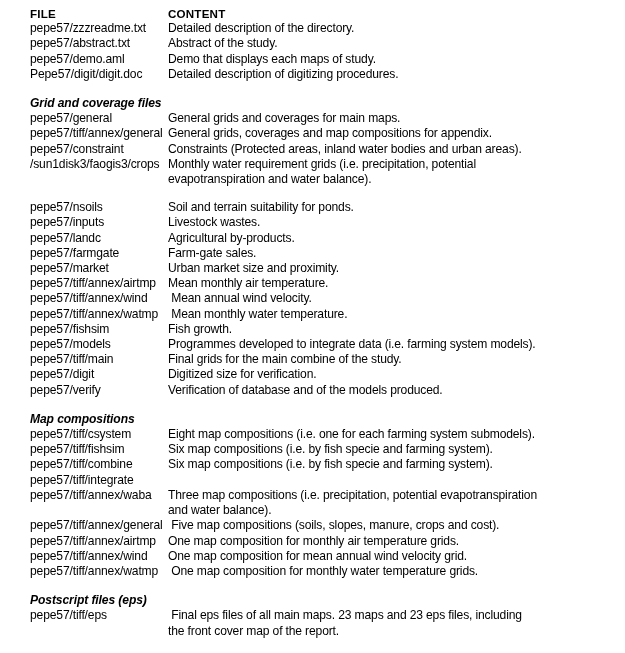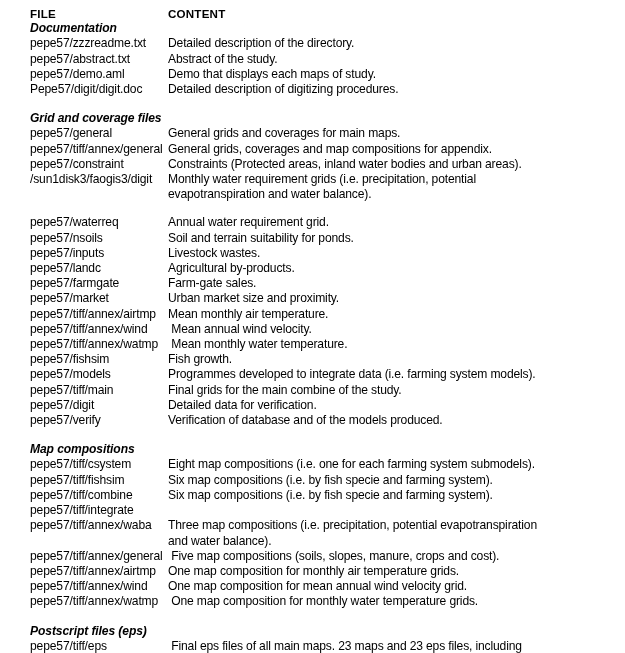--- a/index.html
+++ b/index.html
@@ -68,23 +68,20 @@
 </style>
 </head>
 <body>
 
 <div id="sheet">
   <div class="table" id="table-root">
       <div class="row header">
         <div class="col-file">FILE</div>
         <div class="col-content">CONTENT</div>
       </div>
-      <div class="row section">
-        <div class="col-file">Documentation</div>
-      </div>
       <div class="row">
         <div class="col-file">pepe57/zzzreadme.txt</div>
         <div class="col-content">Detailed description of the directory.</div>
       </div>
       <div class="row">
         <div class="col-file">pepe57/abstract.txt</div>
         <div class="col-content">Abstract of the study.</div>
       </div>
       <div class="row">
         <div class="col-file">pepe57/demo.aml</div>
@@ -104,28 +101,24 @@
       </div>
       <div class="row">
         <div class="col-file">pepe57/tiff/annex/general</div>
         <div class="col-content">General grids, coverages and map compositions for appendix.</div>
       </div>
       <div class="row">
         <div class="col-file">pepe57/constraint</div>
         <div class="col-content">Constraints (Protected areas, inland water bodies and urban areas).</div>
       </div>
       <div class="row">
-        <div class="col-file">/sun1disk3/faogis3/digit</div>
+        <div class="col-file">/sun1disk3/faogis3/crops</div>
         <div class="col-content">Monthly water requirement grids (i.e. precipitation, potential evapotranspiration and water balance).</div>
       </div>
       <div class="spacer small"></div>
-      <div class="row">
-        <div class="col-file">pepe57/waterreq</div>
-        <div class="col-content">Annual water requirement grid.</div>
-      </div>
       <div class="row">
         <div class="col-file">pepe57/nsoils</div>
         <div class="col-content">Soil and terrain suitability for ponds.</div>
       </div>
       <div class="row">
         <div class="col-file">pepe57/inputs</div>
         <div class="col-content">Livestock wastes.</div>
       </div>
       <div class="row">
         <div class="col-file">pepe57/landc</div>
@@ -158,21 +151,21 @@
       <div class="row">
         <div class="col-file">pepe57/models</div>
         <div class="col-content">Programmes developed to integrate data (i.e. farming system models).</div>
       </div>
       <div class="row">
         <div class="col-file">pepe57/tiff/main</div>
         <div class="col-content">Final grids for the main combine of the study.</div>
       </div>
       <div class="row">
         <div class="col-file">pepe57/digit</div>
-        <div class="col-content">Detailed data for verification.</div>
+        <div class="col-content">Digitized size for verification.</div>
       </div>
       <div class="row">
         <div class="col-file">pepe57/verify</div>
         <div class="col-content">Verification of database and of the models produced.</div>
       </div>
       <div class="spacer"></div>
       <div class="row section">
         <div class="col-file">Map compositions</div>
       </div>
       <div class="row">

